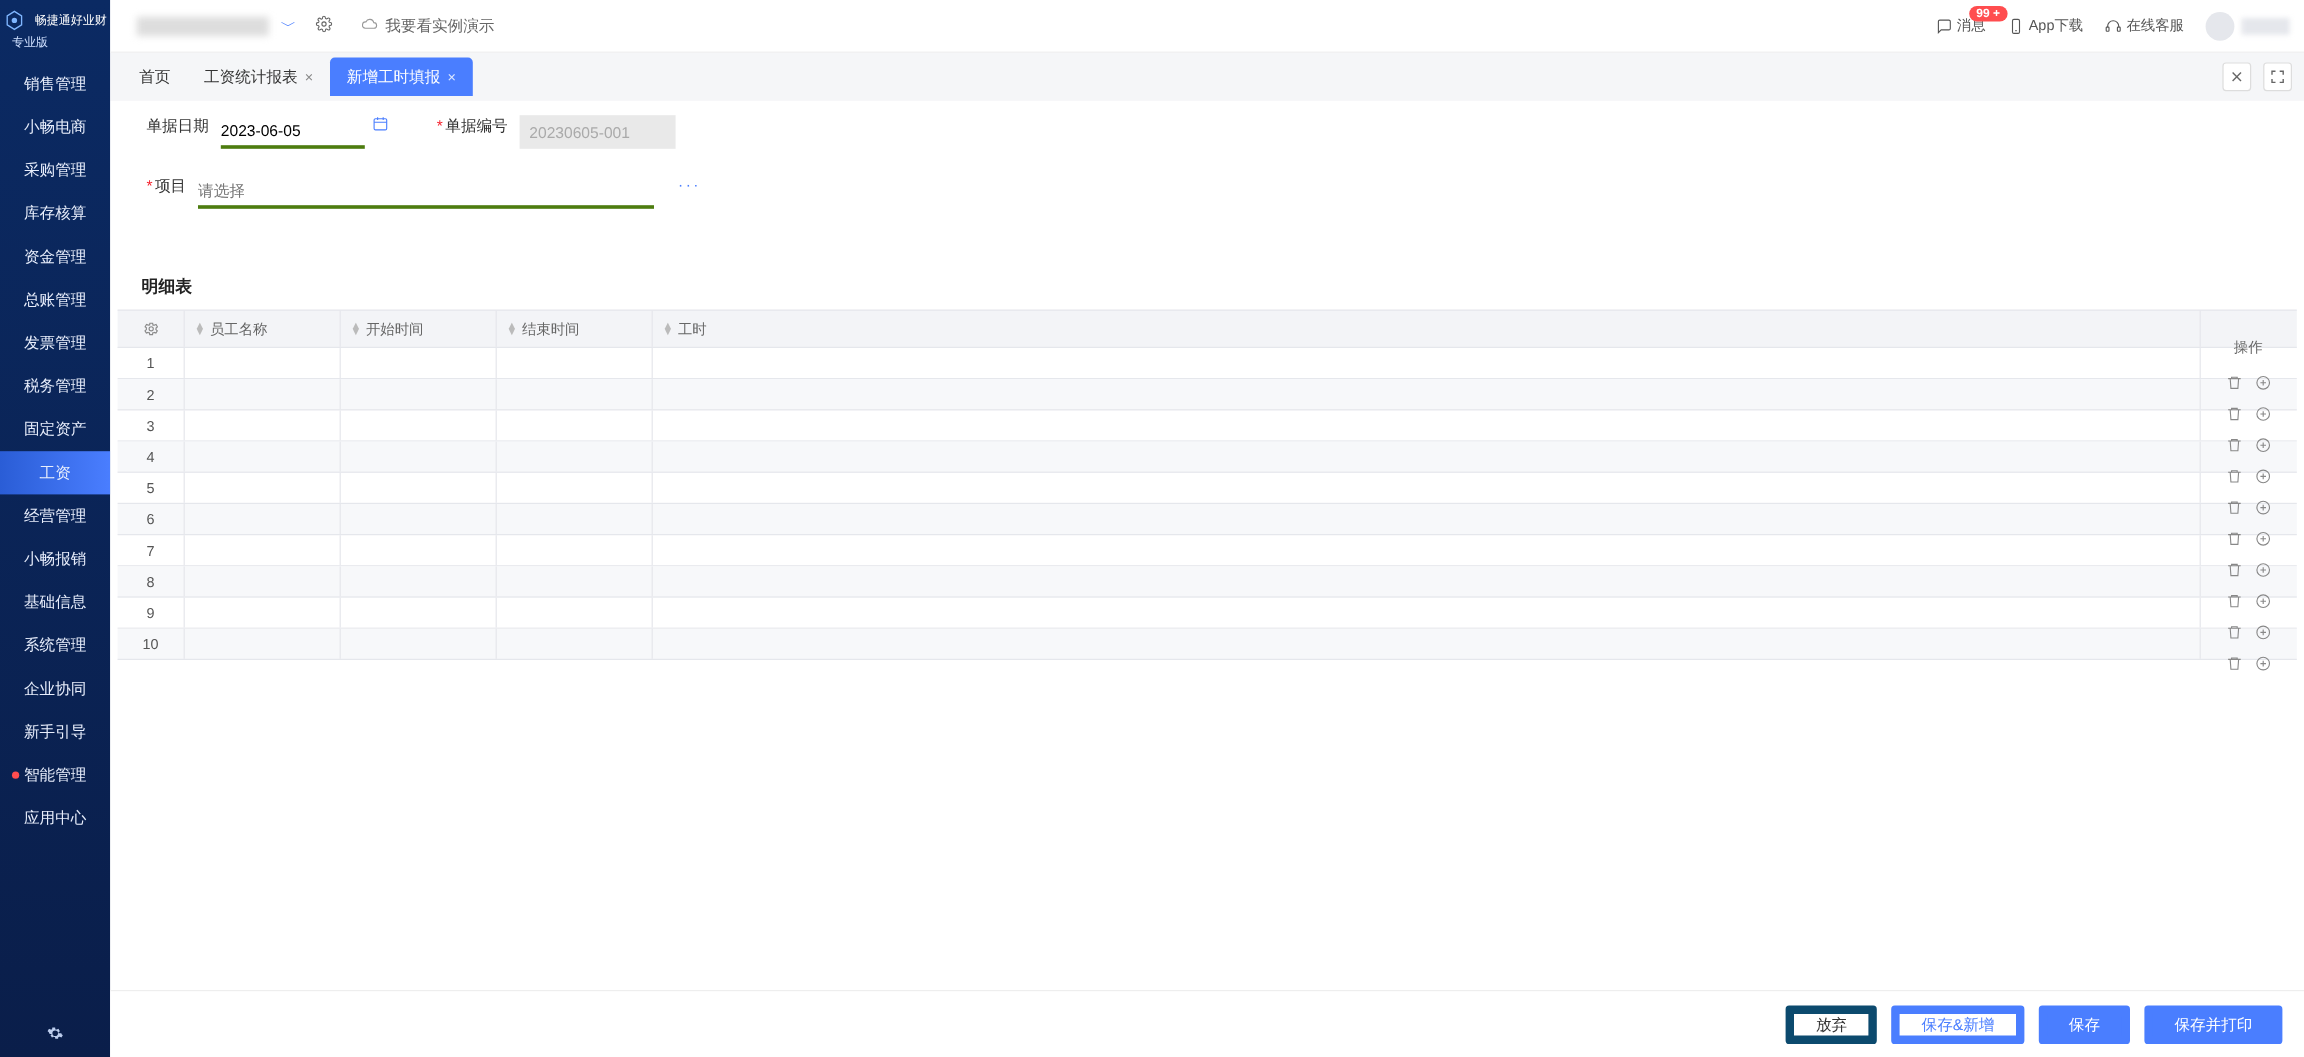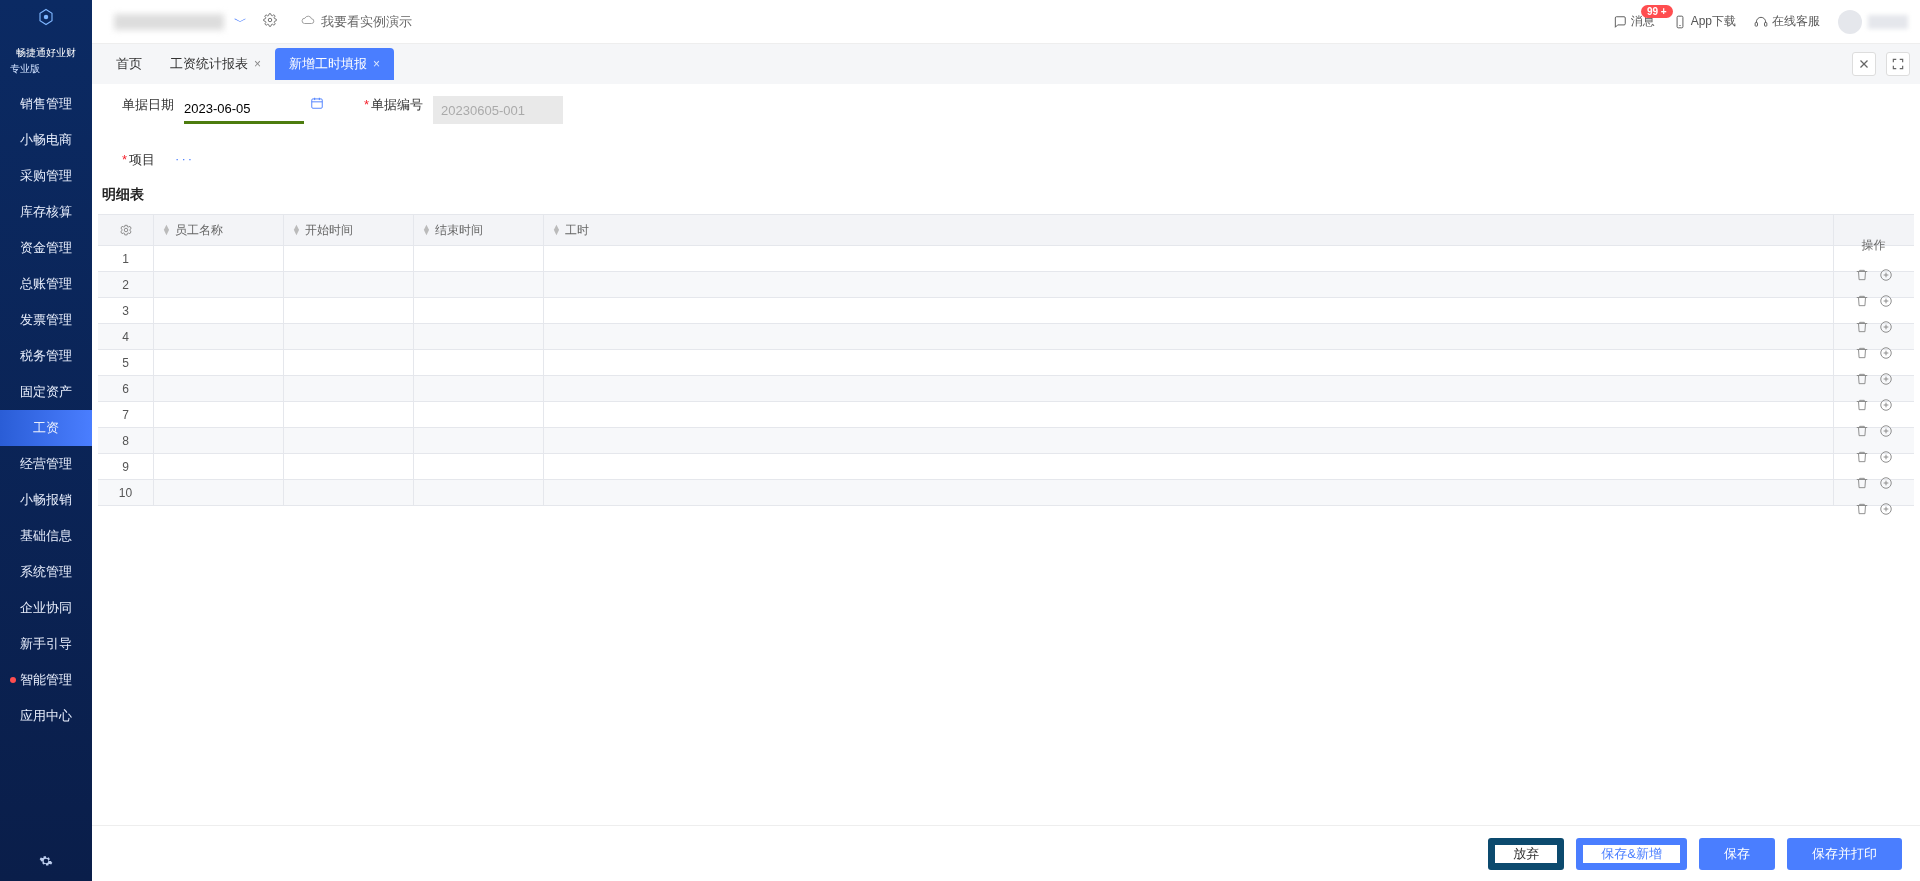--- a/index.html
+++ b/index.html
@@ -2,21 +2,21 @@
 <html><head>
 <meta charset="utf-8">
 <style>
 * { margin: 0; padding: 0; box-sizing: border-box; }
 body { font-family: "Microsoft YaHei", "PingFang SC", sans-serif; font-size: 13px; color: #333; overflow: hidden; }
 .app { display: flex; width: 1920px; height: 881px; }
 
 
 .sidebar { width: 92px; background: linear-gradient(180deg, #0b2a63 0%, #0a1e4a 100%); color: #fff; display: flex; flex-direction: column; }
 .logo { display: flex; flex-direction: column; align-items: center; padding: 8px 4px 10px; }
-.logo-row { display: flex; align-items: center; gap: 20px; flex-direction: column; }
+.logo-row { display: flex; align-items: center; gap: 8px; }
 .logo-icon { width: 18px; height: 18px; }
 .logo-text { font-size: 10px; color: #fff; white-space: nowrap; }
 .logo-sub { font-size: 10px; color: #cfe0ff; margin-top: 2px; align-self: flex-start; margin-left: 6px; }
 .side-nav { flex: 1; overflow-y: auto; }
 .side-item { height: 36px; display: flex; align-items: center; justify-content: center; font-size: 13px; color: #e8eefc; cursor: pointer; position: relative; }
 .side-item.active { background: linear-gradient(90deg, #2a5dd6 0%, #4a7eff 100%); }
 .side-item .dot { position: absolute; left: 10px; width: 6px; height: 6px; border-radius: 50%; background: #ff4d4f; }
 .side-footer { height: 40px; display: flex; align-items: center; justify-content: center; color: #cfe0ff; cursor: pointer; }
 
 
@@ -52,21 +52,21 @@
 .form-row2 { height: 48px; border-bottom: none; }
 .fi { display: flex; align-items: flex-start; gap: 10px; }
 .fi label { font-size: 13px; color: #333; }
 .req { color: #f5222d; margin-right: 2px; }
 .text-input { height: 28px; border: none; border-bottom: 3px solid #4d7c0f; outline: none; font-size: 13px; width: 120px; }
 .text-input.readonly { background: #e9e9e9; color: #aaa; width: 130px; padding: 0 8px; border-bottom: none; }
 .proj-input { width: 380px; }
 .cal-btn { color: #4a7eff; cursor: pointer; margin-left: -4px; }
 .more-btn { color: #4a7eff; cursor: pointer; margin-left: 10px; letter-spacing: 2px; }
 
-.section-title { padding: 2px 10px 10px; font-size: 14px; font-weight: 600; color: #222; }
+.section-title { padding: 2px 26px 10px; font-size: 14px; font-weight: 600; color: #222; margin-top: 44px; }
 
 
 .table-wrap { flex: 1; display: flex; flex-direction: column; padding: 0 6px; }
 .thead { display: flex; height: 32px; background: #f3f4f7; border-top: 1px solid #e5e7ec; border-bottom: 1px solid #e5e7ec; }
 .th, .td { display: flex; align-items: center; border-right: 1px solid #e5e7ec; font-size: 12px; color: #666; }
 .th .sort { margin: 0 4px 0 8px; color: #bbb; font-size: 9px; display: flex; flex-direction: column; line-height: 5px; }
 .th.op, .td.op { justify-content: center; margin-top: 30px; }
 .col-idx { width: 56px; justify-content: center; }
 .col-name { width: 130px; }
 .col-start { width: 130px; }
@@ -266,20 +266,21 @@
           </span>
         </div>
         <div class="fi">
           <label><span class="req">*</span><span>单据编号</span></label>
           <input class="text-input readonly" readonly="" value="20230605-001" style="">
         </div>
       </div>
       <div class="form-row form-row2">
         <div class="fi">
           <label><span class="req">*</span><span>项目</span></label>
+          <input class="text-input proj-input" placeholder="请选择" style="">
           <span class="more-btn">
             <span>···</span>
           </span>
         </div>
       </div>
 
       <div class="section-title">明细表</div>
 
       <div class="table-wrap">
         <div class="thead">

